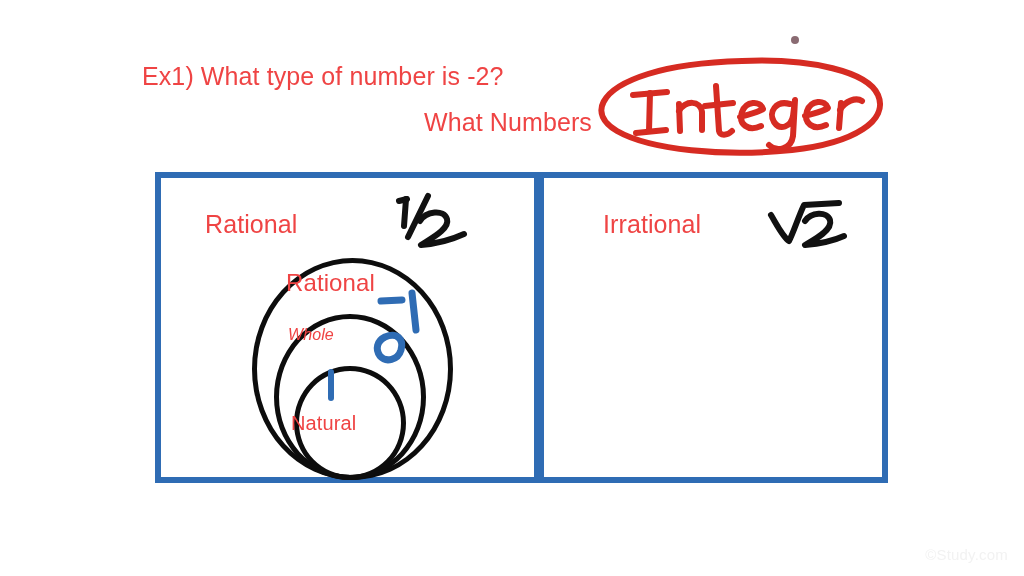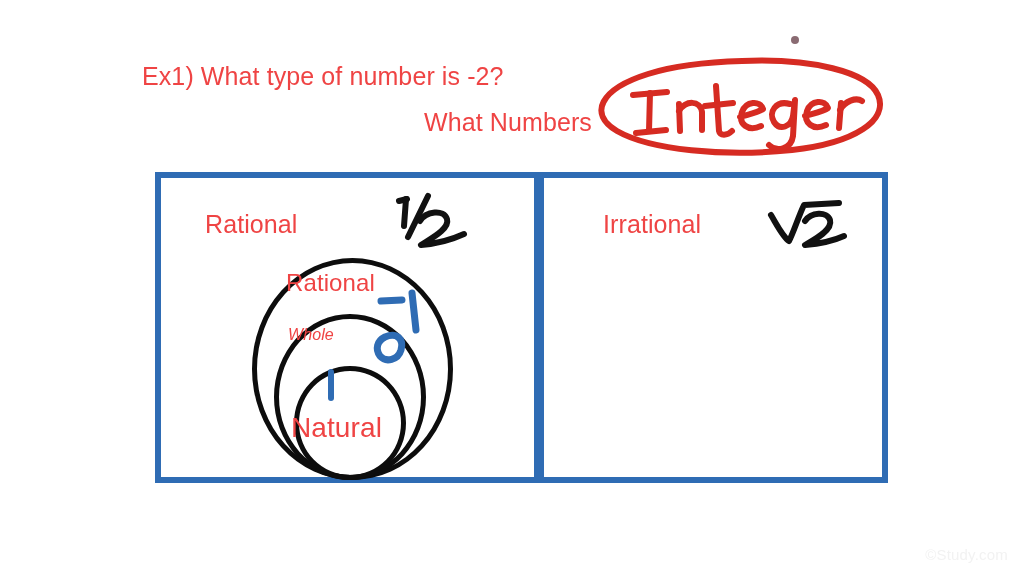--- a/index.html
+++ b/index.html
@@ -58,21 +58,21 @@
   }
   #whole-label {
     left: 288px;
     top: 326px;
     font-size: 16px;
     font-style: italic;
   }
   #natural-label {
     left: 291px;
     top: 412px;
-    font-size: 28px;
+    font-size: 20px;
   }
 
   
   .panel {
     position: absolute;
     background: #ffffff;
     border: 6px solid #2f6cb4;
     box-sizing: border-box;
   }
   #left-panel {

